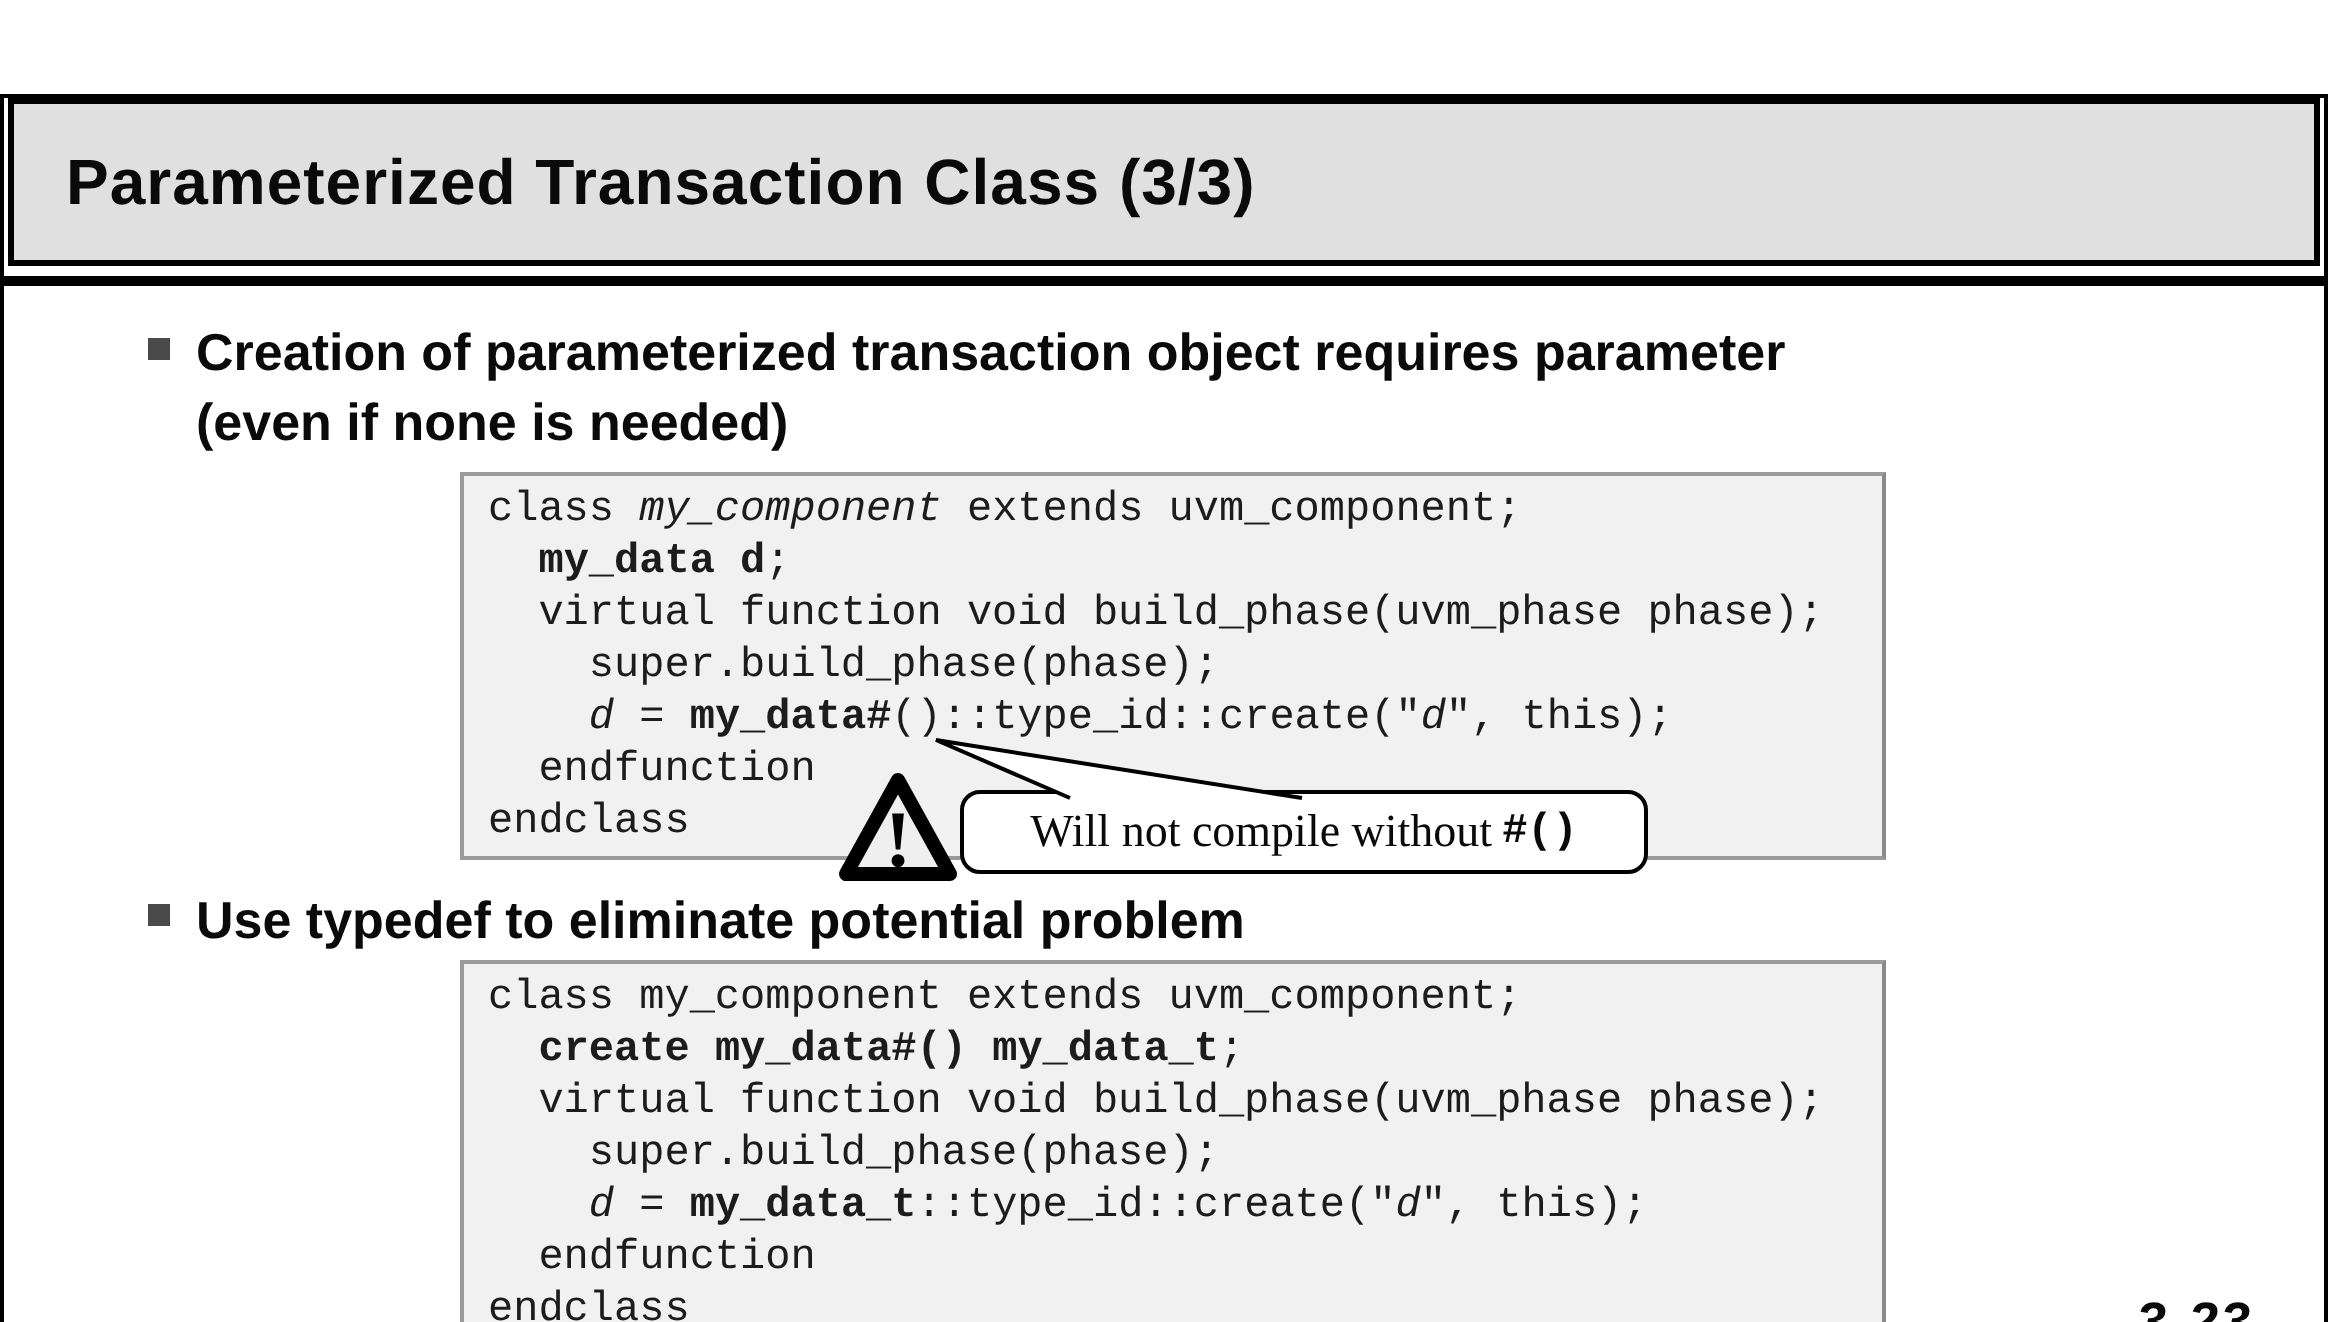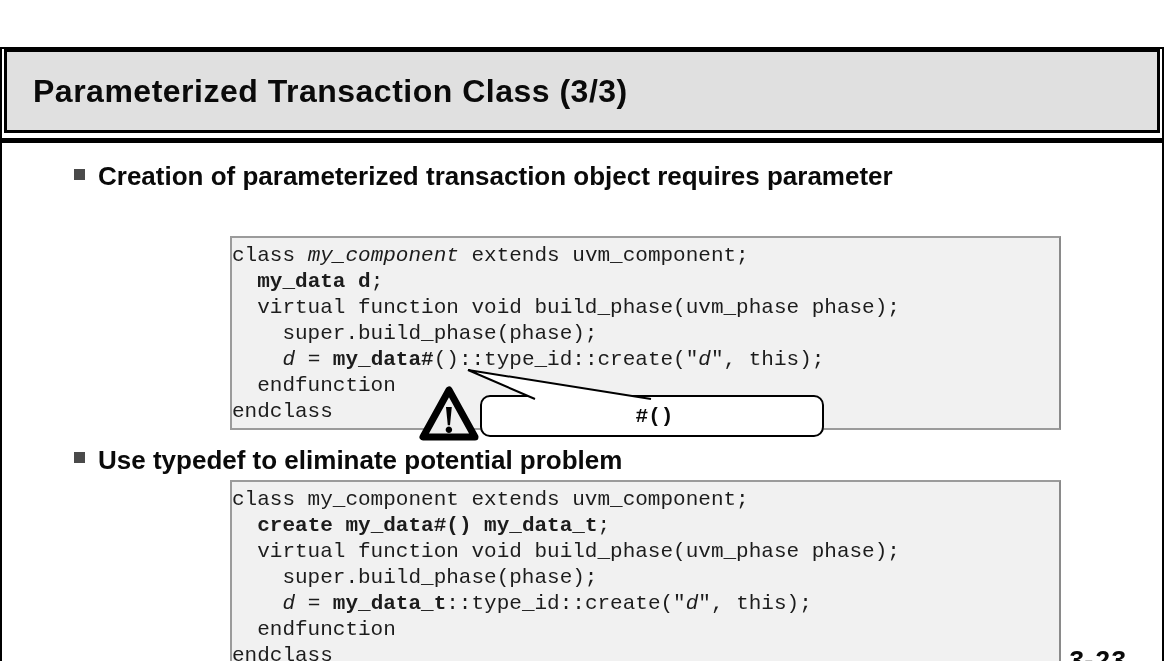--- a/index.html
+++ b/index.html
@@ -22,23 +22,23 @@
   }
   .rule { position:absolute; left:0; top:89px; width:100%; height:5px; background:#000; }
 
   .bullet-square { position:absolute; width:11px; height:11px; background:#4a4a4a; }
   .bullet-text {
     position:absolute; left:96px; font-size:26px; font-weight:bold; color:#0a0a0a;
     line-height:35px; white-space:nowrap;
   }
 
   .codeblock {
-    position:absolute; left:228px; width:831px;
+    position:absolute; left:228px; width:713px;
     background:#f1f1f1; border:2px solid #9b9b9b; border-right-color:#8a8a8a;
-    box-sizing:border-box; padding:5px 0 0 0;
+    box-sizing:border-box; padding:5px 0 0 12px;
     font-family:"Liberation Mono", monospace; font-size:21px; line-height:26px;
     color:#1c1c1c;
   }
   .code-line { white-space:pre; height:26px; }
   .cs-r { }
   .cs-i { font-style:italic; }
   .cs-b { font-weight:bold; }
   .cs-bi { font-weight:bold; }
 
   .callout {
@@ -69,33 +69,35 @@
 <div class="slide">
 
   <div class="titlebar">
     <div class="title">Parameterized Transaction Class (3/3)</div>
   </div>
   <div class="rule"></div>
 
   <div class="bullet-square" style="left:72px; top:120px;"></div>
   <div class="bullet-text" style="top:110px;">
     <div>Creation of parameterized transaction object requires parameter</div>
+    <div>(even if none is needed)</div>
   </div>
 
   <div class="codeblock" style="top:187px; height:194px;">
       <div class="code-line"><span class="cs-r">class </span><span class="cs-i">my_component</span><span class="cs-r"> extends uvm_component;</span></div>
       <div class="code-line"><span class="cs-r">  </span><span class="cs-bi">my_data</span><span class="cs-r"> </span><span class="cs-bi">d</span><span class="cs-r">;</span></div>
       <div class="code-line"><span class="cs-r">  virtual function void build_phase(uvm_phase phase);</span></div>
       <div class="code-line"><span class="cs-r">    super.build_phase(phase);</span></div>
       <div class="code-line"><span class="cs-r">    </span><span class="cs-i">d</span><span class="cs-r"> = </span><span class="cs-bi">my_data</span><span class="cs-b">#</span><span class="cs-r">()::type_id::create("</span><span class="cs-i">d</span><span class="cs-r">", this);</span></div>
       <div class="code-line"><span class="cs-r">  endfunction</span></div>
       <div class="code-line"><span class="cs-r">endclass</span></div>
     </div>
 
   <div class="callout">
+    <span>Will not compile without</span>
       <span class="hash">#()</span>
   </div>
 
   <div class="bullet-square" style="left:72px; top:403px;"></div>
   <div class="bullet-text" style="top:394px;">
     <div>Use typedef to eliminate potential problem</div>
   </div>
 
   <div class="codeblock" style="top:431px; height:219px;">
       <div class="code-line"><span class="cs-r">class my_component extends uvm_component;</span></div>

